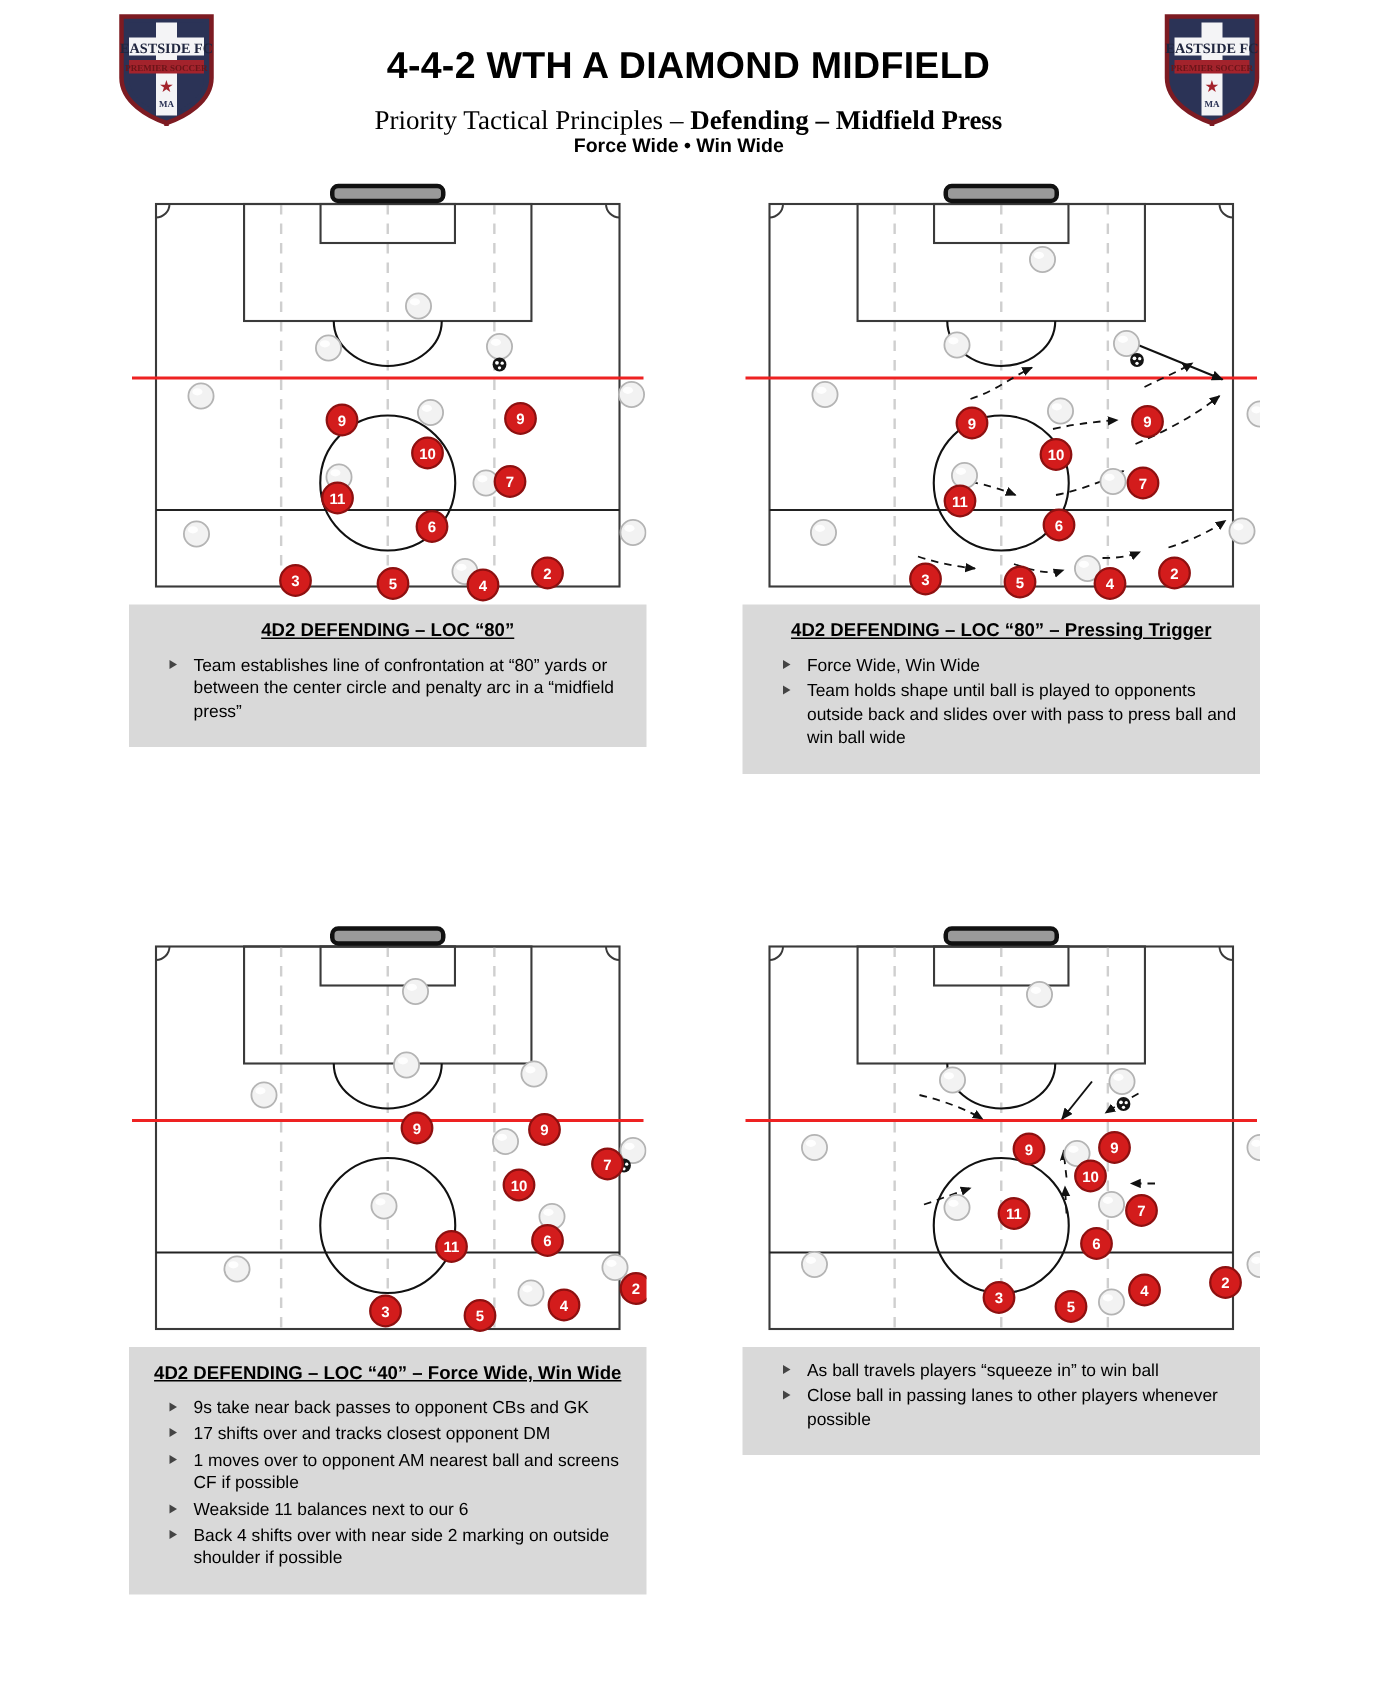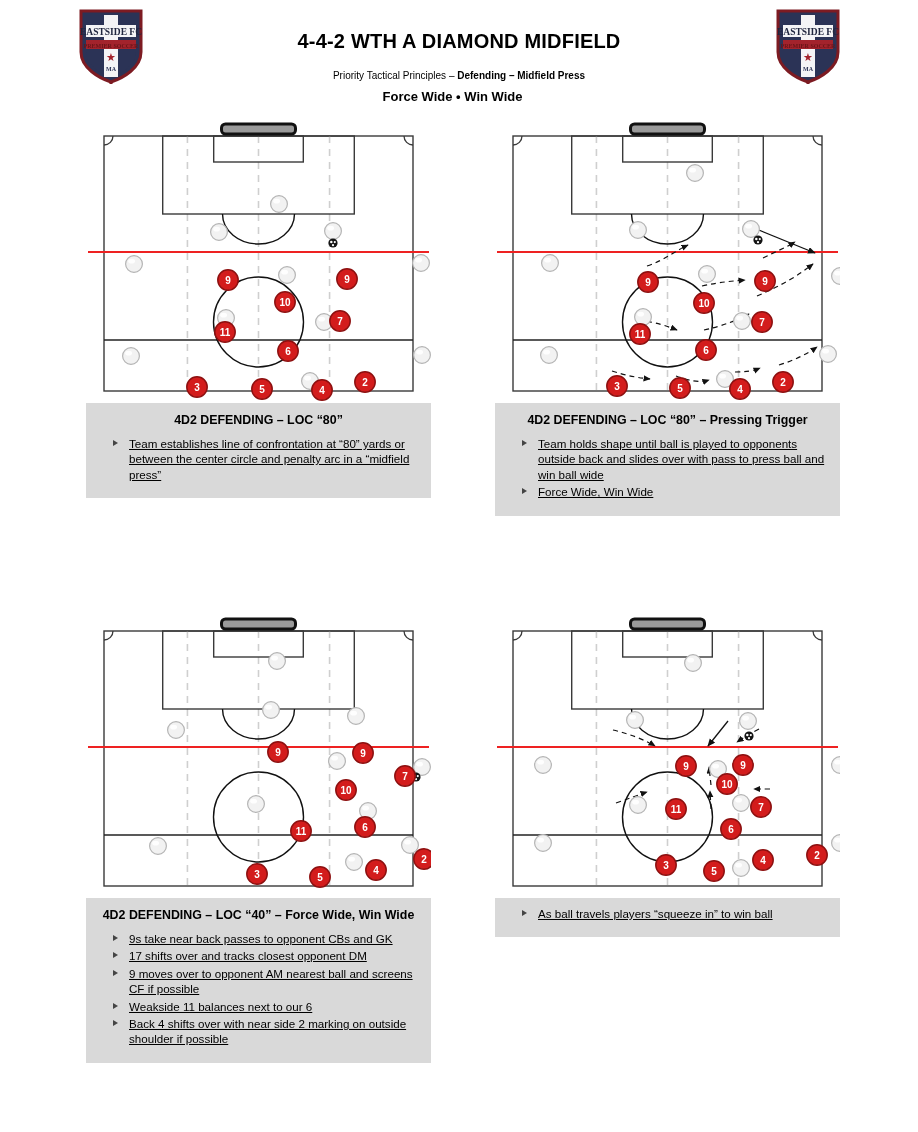--- a/index.html
+++ b/index.html
@@ -3,40 +3,40 @@
 <meta charset="utf-8">
 <style>
   html,body{margin:0;padding:0;background:#ffffff;}
   body{width:918px;height:1132px;font-family:"Liberation Sans",sans-serif;color:#000;position:relative;overflow:hidden;}
 
   
   .header{position:relative;height:118px;}
   .crest{position:absolute;top:8px;width:66px;height:76px;}
   .crest.left{left:78px;}
   .crest.right{left:775px;}
-  .title{position:absolute;left:0;right:0;top:30px;text-align:center;font-size:20px;font-weight:bold;letter-spacing:.2px;}
-  .subtitle1{position:absolute;left:0;right:0;top:70px;text-align:center;font-size:10px;}
+  .title{position:absolute;left:0;right:0;top:30px;text-align:center;font-size:25px;font-weight:bold;letter-spacing:.2px;}
+  .subtitle1{position:absolute;left:0;right:0;top:70px;text-align:center;font-size:18px;font-family:Liberation Serif, serif;}
   .subtitle1 b{font-weight:bold;}
   .subtitle2{position:absolute;left:0;right:13px;top:89px;text-align:center;font-size:13px;font-weight:bold;}
 
   
   .panels{position:absolute;left:0;top:118px;width:918px;}
   .panel{position:absolute;width:345px;}
   .panel.p0{left:86px;top:0;}
   .panel.p1{left:495px;top:0;}
   .panel.p2{left:86px;top:495px;}
   .panel.p3{left:495px;top:495px;}
 
   .pitchwrap{position:relative;width:345px;height:285px;}
   .pitch-svg{display:block;}
 
   
   .notebox{background:#d9d9d9;padding:8px 10px 14px 10px;}
-  .note-title{text-align:center;font-size:12.4px;font-weight:bold;margin:2px 0 9px 0;}
-  .bullets{margin:0;padding:0;list-style:none;text-decoration:underline;}
+  .note-title{text-align:center;font-size:12.4px;font-weight:bold;text-decoration:underline;margin:2px 0 9px 0;}
+  .bullets{margin:0;padding:0;list-style:none;}
   .bullets li{position:relative;padding-left:33px;font-size:11.6px;line-height:15.4px;margin-bottom:2px;}
   .bullets li .tri{position:absolute;left:17px;top:4px;width:0;height:0;border-left:5px solid #444;border-top:3.5px solid transparent;border-bottom:3.5px solid transparent;}
 </style>
 </head>
 <body>
 
 <div class="header">
 
   <div class="crest left">
     <svg viewBox="0 0 66 76" width="66" height="76">
@@ -317,22 +317,22 @@
           </g>
           <g>
             <circle cx="288" cy="264" r="10.2" fill="#d31c1c" stroke="#8d1010" stroke-width="1.5"></circle>
             <text x="288" y="267.7" text-anchor="middle" font-family="'Liberation Sans',sans-serif" font-size="10" font-weight="bold" fill="#fff">2</text>
           </g>
         </svg>
       </div>
     <div class="notebox">
       <div class="note-title">4D2 DEFENDING – LOC “80” – Pressing Trigger</div>
       <ul class="bullets">
+          <li><span class="tri"></span><span>Force Wide, Win Wide</span></li>
           <li><span class="tri"></span><span>Team holds shape until ball is played to opponents outside back and slides over with pass to press ball and win ball wide</span></li>
-          <li><span class="tri"></span><span>Force Wide, Win Wide</span></li>
         </ul>
     </div>
   </div>
 
   <div class="panel p2">
     <div class="pitchwrap">
         <svg width="345" height="285" viewBox="0 0 345 285" class="pitch-svg">
           <defs>
             <marker id="ah2" markerWidth="7" markerHeight="7" refX="5.4" refY="2.6" orient="auto">
               <path d="M0,0 L6,2.6 L0,5.2 z" fill="#111"></path>
@@ -441,21 +441,21 @@
             <circle cx="338" cy="246" r="10.2" fill="#d31c1c" stroke="#8d1010" stroke-width="1.5"></circle>
             <text x="338" y="249.7" text-anchor="middle" font-family="'Liberation Sans',sans-serif" font-size="10" font-weight="bold" fill="#fff">2</text>
           </g>
         </svg>
       </div>
     <div class="notebox">
       <div class="note-title">4D2 DEFENDING – LOC “40” – Force Wide, Win Wide</div>
       <ul class="bullets">
           <li><span class="tri"></span><span>9s take near back passes to opponent CBs and GK</span></li>
           <li><span class="tri"></span><span>17 shifts over and tracks closest opponent DM</span></li>
-          <li><span class="tri"></span><span>9 moves over to opponent AM nearest ball and screens CF if possible</span></li>
+          <li><span class="tri"></span><span>1 moves over to opponent AM nearest ball and screens CF if possible</span></li>
           <li><span class="tri"></span><span>Weakside 11 balances next to our 6</span></li>
           <li><span class="tri"></span><span>Back 4 shifts over with near side 2 marking on outside shoulder if possible</span></li>
         </ul>
     </div>
   </div>
 
   <div class="panel p3">
     <div class="pitchwrap">
         <svg width="345" height="285" viewBox="0 0 345 285" class="pitch-svg">
           <defs>
@@ -571,17 +571,18 @@
           </g>
           <g>
             <circle cx="322" cy="242" r="10.2" fill="#d31c1c" stroke="#8d1010" stroke-width="1.5"></circle>
             <text x="322" y="245.7" text-anchor="middle" font-family="'Liberation Sans',sans-serif" font-size="10" font-weight="bold" fill="#fff">2</text>
           </g>
         </svg>
       </div>
     <div class="notebox">
       <ul class="bullets">
           <li><span class="tri"></span><span>As ball travels players “squeeze in” to win ball</span></li>
+          <li><span class="tri"></span><span>Close ball in passing lanes to other players whenever possible</span></li>
         </ul>
     </div>
   </div>
 
 </div>
 
 </body></html>

